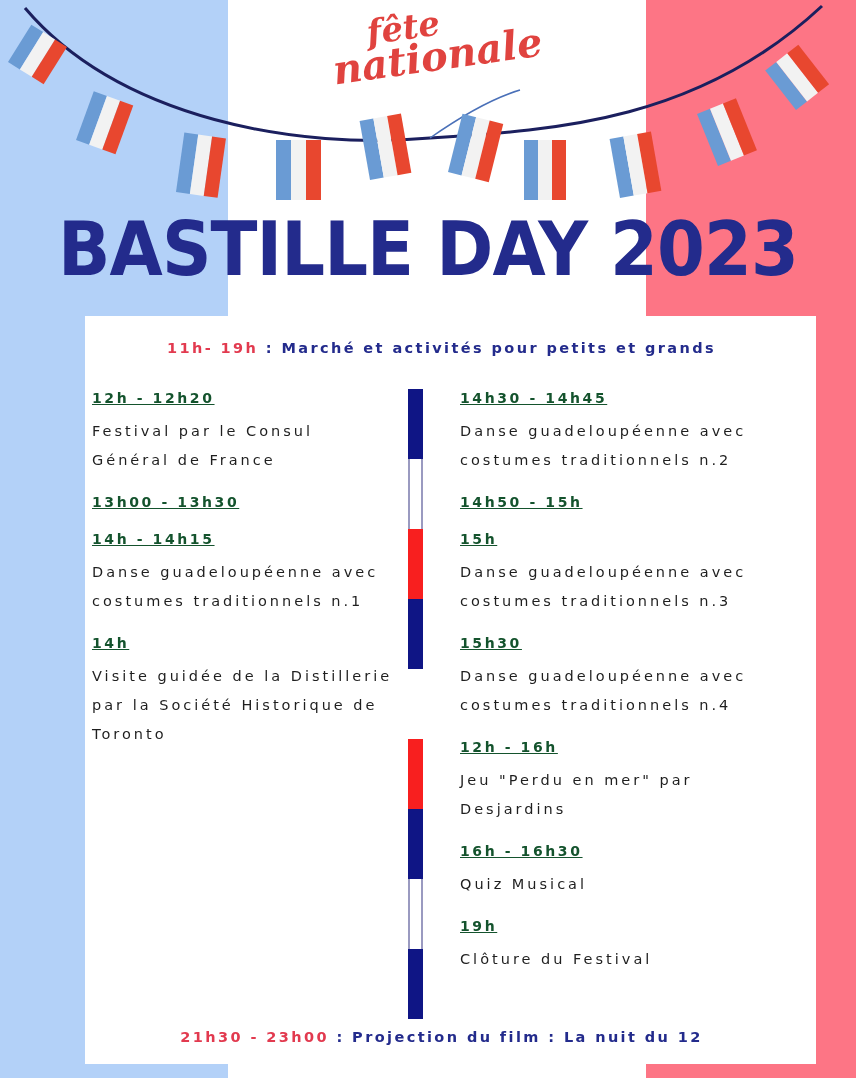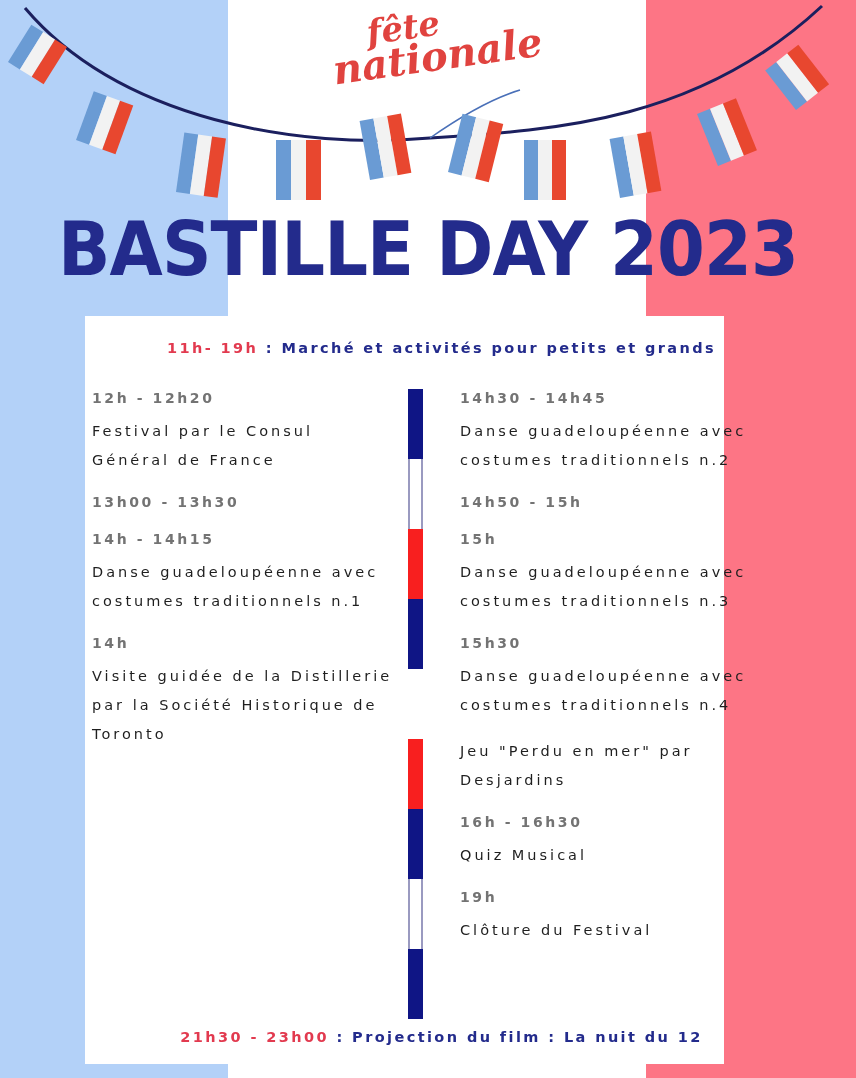--- a/index.html
+++ b/index.html
@@ -16,37 +16,37 @@
   .logo { position: absolute; left: 330px; top: 6px; width: 215px; height: 100px;
     font-family: "DejaVu Serif", serif; font-style: italic; color: #e0433f;
     text-align: center; line-height: 1; transform: rotate(-8deg); }
   .logo .l1 { display: block; font-size: 34px; font-weight: bold; margin-left: -60px; }
   .logo .l2 { display: block; font-size: 40px; font-weight: bold; margin-top: -4px; }
 
   .title { position: absolute; left: 0; top: 206px; width: 856px; text-align: center;
     font-family: "DejaVu Sans", sans-serif; font-weight: bold; font-size: 74px;
     color: #232b8c; letter-spacing: -1px; transform: scaleX(0.93); }
 
-  .card { position: absolute; left: 85px; top: 316px; width: 639px; height: 748px;
+  .card { position: absolute; left: 85px; top: 316px; width: 731px; height: 748px;
     background: #ffffff; }
 
   .banner { position: absolute; left: 0; width: 713px; text-align: center;
     font-family: "DejaVu Sans", sans-serif; font-weight: bold; font-size: 14.5px;
     letter-spacing: 2.4px; color: #232b8c; }
   .banner.top { top: 24px; }
   .banner.bottom { top: 713px; }
   .banner .time { color: #e23a4f; }
 
   .col { position: absolute; top: 72px; width: 320px; }
   .col.left { left: 7px; }
   .col.right { left: 375px; }
 
   .event { margin-bottom: 17px; }
   .event .time { font-family: "DejaVu Sans", sans-serif; font-weight: bold; font-size: 14px;
-    letter-spacing: 2.6px; color: #737373; line-height: 20px; margin-bottom: 9px; }
+    letter-spacing: 2.6px; color: #14532d; line-height: 20px; margin-bottom: 9px; text-decoration: underline; }
   .event .desc { font-family: "DejaVu Sans", sans-serif; font-size: 14.5px;
     letter-spacing: 3px; color: #1f1f1f; line-height: 29px; white-space: pre-line; }
 
   .divider { position: absolute; left: 323px; top: 73px; width: 15px; }
   .seg { width: 15px; height: 70px; }
   .seg.navy { background: #0f1585; }
   .seg.white { background: #ffffff; border-left: 2px solid #9a9ac0; border-right: 2px solid #9a9ac0; }
   .seg.red { background: #f81f1f; }
   .seg.gap { background: transparent; }
 </style>
@@ -171,20 +171,21 @@
       <div class="time">15h</div>
       <div class="desc">Danse guadeloupéenne avec
 costumes traditionnels n.3</div>
     </div>
     <div class="event">
       <div class="time">15h30</div>
       <div class="desc">Danse guadeloupéenne avec
 costumes traditionnels n.4</div>
     </div>
     <div class="event">
+      <div class="time">12h - 16h</div>
       <div class="desc">Jeu "Perdu en mer"  par
 Desjardins</div>
     </div>
     <div class="event">
       <div class="time">16h - 16h30</div>
       <div class="desc">Quiz Musical</div>
     </div>
     <div class="event">
       <div class="time">19h</div>
       <div class="desc">Clôture du Festival</div>

